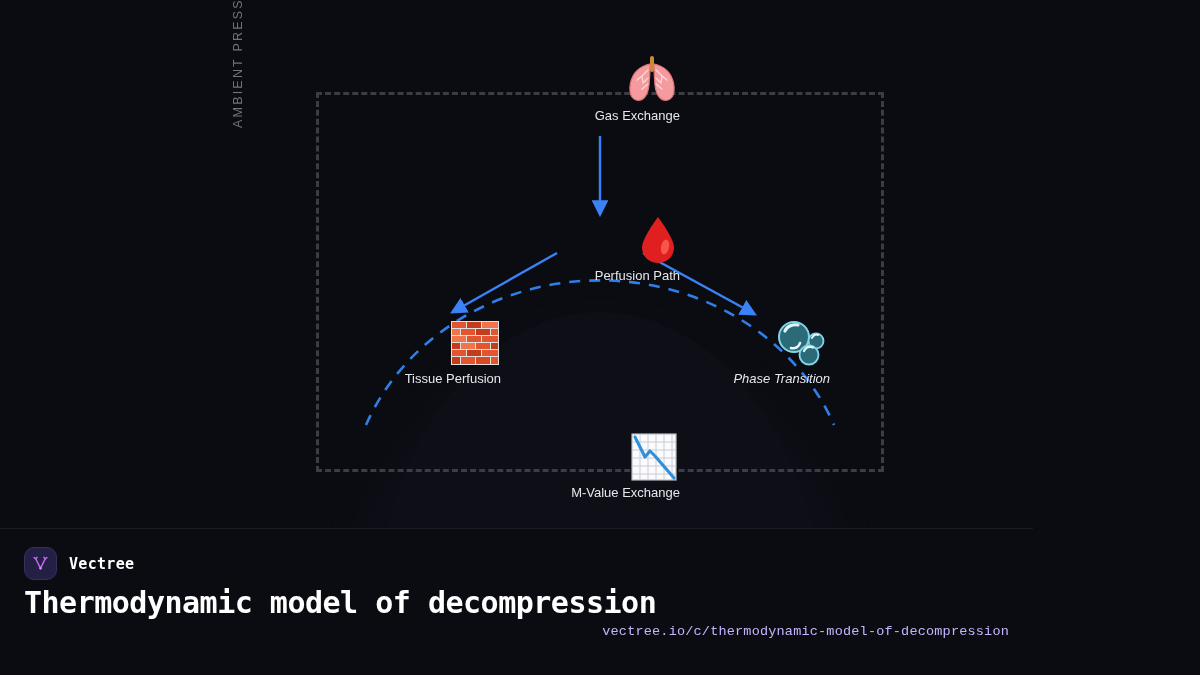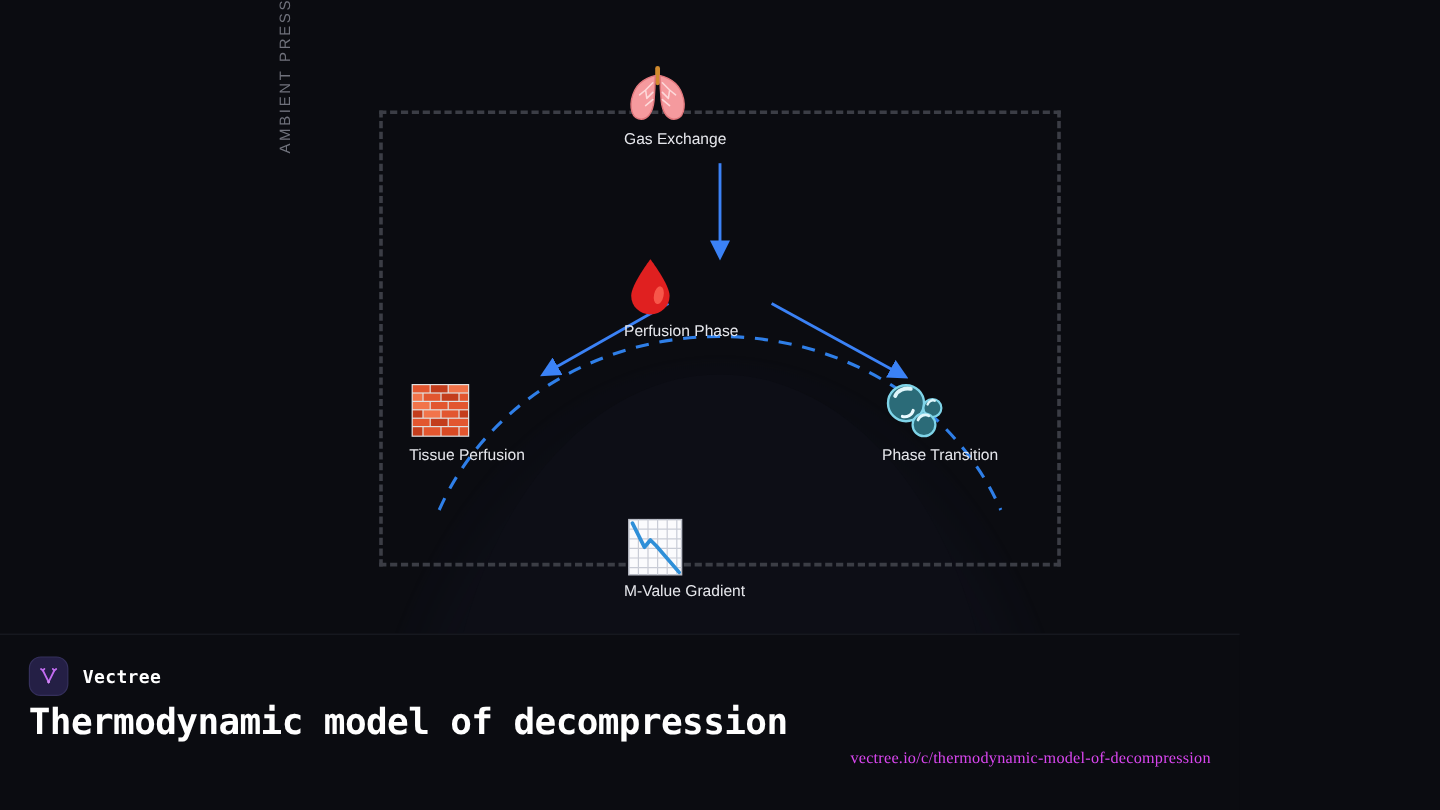--- a/index.html
+++ b/index.html
@@ -66,21 +66,21 @@
   }
 
   
   #wires { position: absolute; left: 0; top: 0; width: 1200px; height: 528px; }
 
   
   .node {
     position: absolute;
     width: 160px;
     margin-left: -80px;
-    text-align: left;
+    text-align: right;
     color: #e8e9ee;
   }
   .node .glyph {
     font-size: 46px;
     line-height: 52px;
     height: 52px;
     display: block;
     font-family: "DejaVu Sans", sans-serif;
   }
   .node .caption {
@@ -125,23 +125,23 @@
     width: 720px;
     color: #ffffff;
     font-size: 30px;
     line-height: 38px;
     font-weight: bold;
     font-family: "DejaVu Sans Mono", monospace;
     letter-spacing: -0.5px;
   }
   .url {
     position: absolute; right: 24px; top: 95px;
-    color: #d946ef;
+    color: #c4b5fd;
     font-size: 13.5px;
-    font-family: Liberation Serif, serif;
+    font-family: Liberation Mono, monospace;
     letter-spacing: 0.2px;
   }
 </style>
 </head>
 <body>
 
 <div id="stage">
 
   <div id="canvas">
 
@@ -181,21 +181,21 @@
       <span class="caption">Gas Exchange</span>
     </div>
 
     <div class="node" style="left:600px; top:210px;">
       <span class="glyph">
         <svg class="art" width="44" height="52" viewBox="0 0 44 52" xmlns="http://www.w3.org/2000/svg">
           <path d="M22 3 C22 3 38 24 38 33.5 C38 42.5 30.8 49 22 49 C13.2 49 6 42.5 6 33.5 C6 24 22 3 22 3 Z" fill="#e02020"></path>
           <ellipse cx="29" cy="33" rx="4" ry="7.5" fill="#ff6a58" opacity="0.75" transform="rotate(12 29 33)"></ellipse>
         </svg>
       </span>
-      <span class="caption">Perfusion Phase</span>
+      <span class="caption">Perfusion Path</span>
     </div>
 
     <div class="node" style="left:421px; top:313px;">
       <span class="glyph">
         <svg class="art" width="52" height="52" viewBox="0 0 52 52" xmlns="http://www.w3.org/2000/svg">
           <rect x="2" y="4" width="48" height="44" fill="#e0e0e0"></rect>
           <g fill="#e2562f">
             <rect x="3" y="5" width="14" height="6"></rect>
             <rect x="18" y="5" width="14" height="6" fill="#c33d1c"></rect>
             <rect x="33" y="5" width="16" height="6" fill="#f2744a"></rect>
@@ -216,21 +216,21 @@
             <rect x="3" y="40" width="8" height="7" fill="#c33d1c"></rect>
             <rect x="12" y="40" width="14" height="7"></rect>
             <rect x="27" y="40" width="14" height="7" fill="#d84a24"></rect>
             <rect x="42" y="40" width="7" height="7"></rect>
           </g>
         </svg>
       </span>
       <span class="caption">Tissue Perfusion</span>
     </div>
 
-    <div class="node" style="left:815px; top:313px;">
+    <div class="node" style="left:750px; top:313px;font-style:italic;">
       <span class="glyph">
         <svg class="art" width="56" height="52" viewBox="0 0 56 52" xmlns="http://www.w3.org/2000/svg">
           <circle cx="20" cy="20" r="15" fill="#2b6b78" stroke="#7fd4e8" stroke-width="2"></circle>
           <path d="M11 14 C13 9 19 7 24 8" stroke="#dff6fb" stroke-width="3.2" fill="none" stroke-linecap="round"></path>
           <path d="M26 26 C25 30 21 32 17 31" stroke="#eafaff" stroke-width="2.6" fill="none" stroke-linecap="round"></path>
           <circle cx="42" cy="24" r="7.5" fill="#2b6b78" stroke="#7fd4e8" stroke-width="1.8"></circle>
           <path d="M38 21 C39 18 42 17 44 18" stroke="#dff6fb" stroke-width="2" fill="none" stroke-linecap="round"></path>
           <circle cx="35" cy="38" r="9.5" fill="#2b6b78" stroke="#7fd4e8" stroke-width="1.9"></circle>
           <path d="M30 34 C31.5 30 36 29 39 30.5" stroke="#dff6fb" stroke-width="2.3" fill="none" stroke-linecap="round"></path>
         </svg>
@@ -250,21 +250,21 @@
             <line x1="4" y1="43" x2="48" y2="43"></line>
             <line x1="12" y1="3" x2="12" y2="49"></line>
             <line x1="20" y1="3" x2="20" y2="49"></line>
             <line x1="28" y1="3" x2="28" y2="49"></line>
             <line x1="36" y1="3" x2="36" y2="49"></line>
             <line x1="44" y1="3" x2="44" y2="49"></line>
           </g>
           <polyline points="7,6 17,26 22,20 27,25 46,47" fill="none" stroke="#2f8fd8" stroke-width="3.1" stroke-linejoin="round" stroke-linecap="round"></polyline>
         </svg>
       </span>
-      <span class="caption">M-Value Gradient</span>
+      <span class="caption">M-Value Exchange</span>
     </div>
 
   </div>
 
   <div id="footer">
 
     <div class="brand-row">
       <span class="logo">
         <svg width="19" height="19" viewBox="0 0 24 24" xmlns="http://www.w3.org/2000/svg">
           <g stroke="#c16cf0" stroke-width="1.9" fill="none" stroke-linecap="round">

